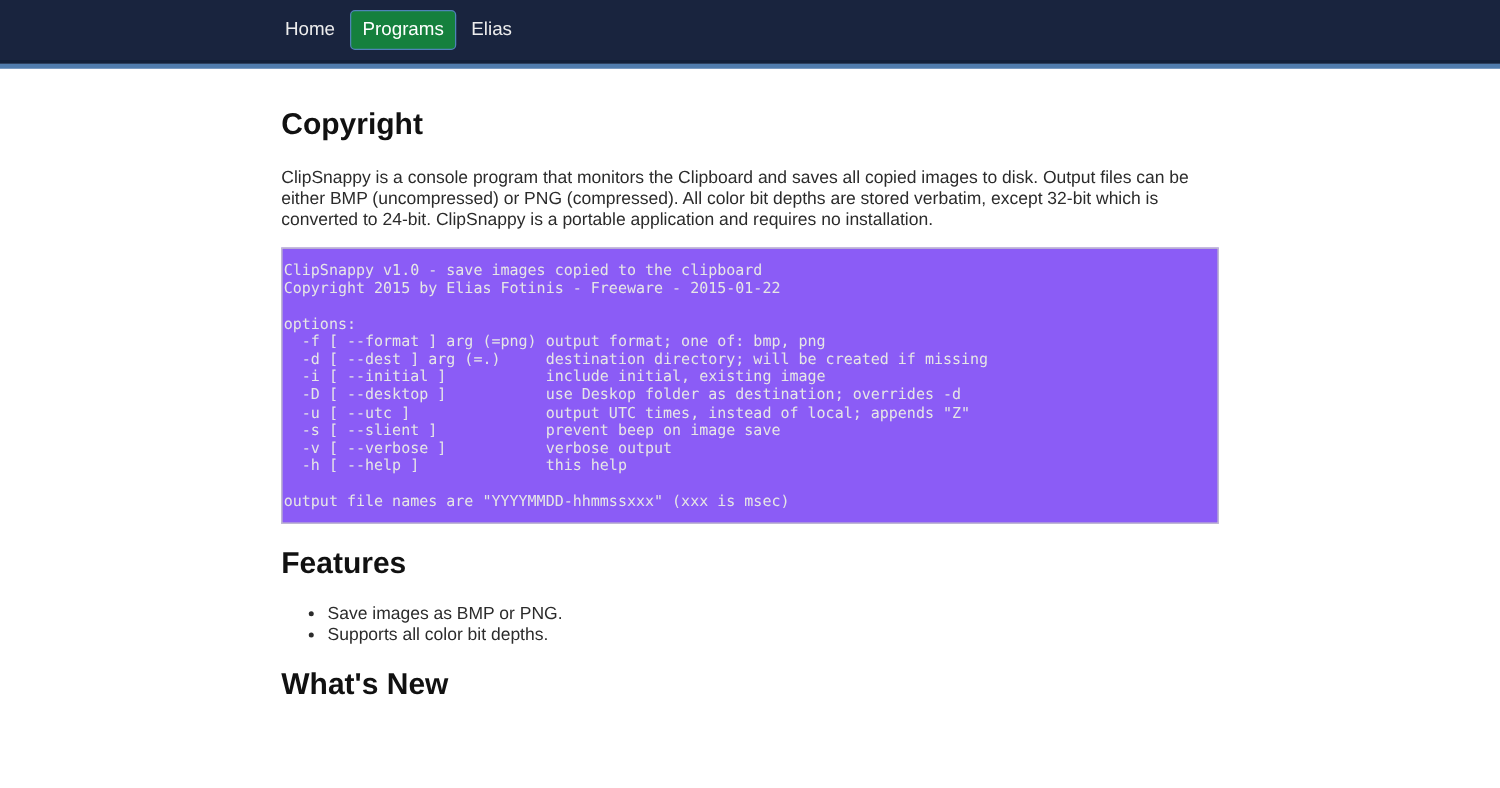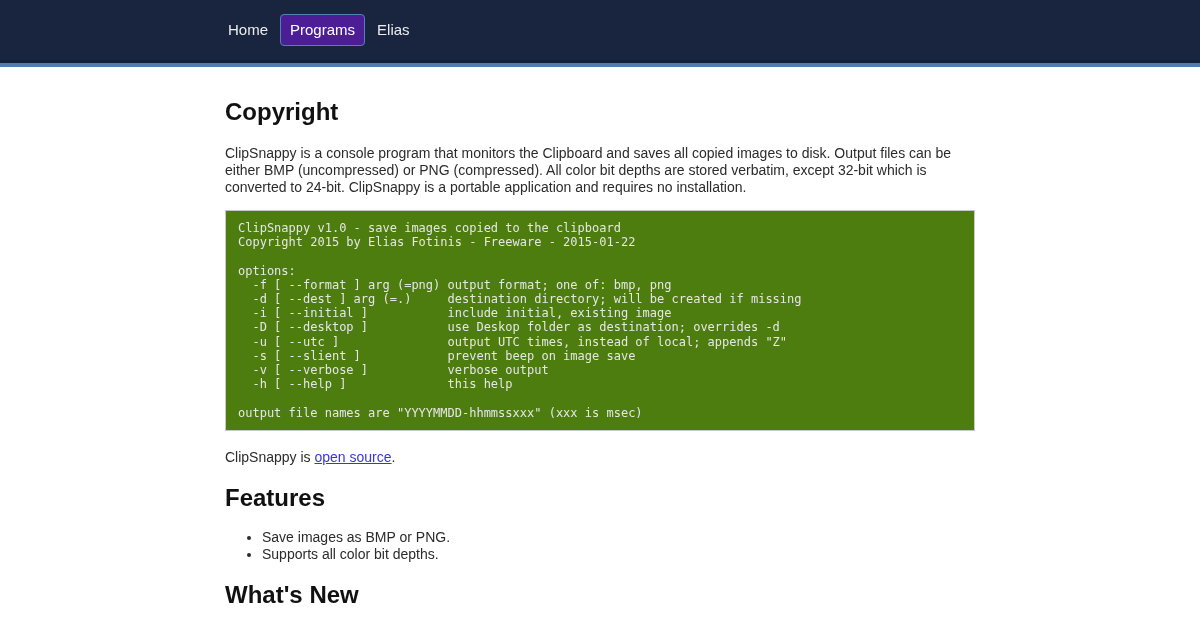--- a/index.html
+++ b/index.html
@@ -7,21 +7,21 @@
     margin: 0;
     padding: 0;
     background: #ffffff;
     font-family: "Liberation Sans", sans-serif;
     color: #2b2b2b;
   }
   body { width: 1200px; height: 630px; overflow: hidden; }
 
   
   .navbar {
-    height: 63px;
+    height: 51px;
     background: #19243E;
     border-bottom: 3px solid #122038;
   }
   .nav-inner {
     width: 750px;
     margin: 0 auto;
     height: 100%;
     display: flex;
     align-items: center;
     padding-left: 0;
@@ -31,21 +31,21 @@
     display: inline-block;
     color: #ededed;
     font-size: 15px;
     line-height: 16px;
     padding: 8px 10px;
     margin: 0 1px;
     text-decoration: none;
     cursor: pointer;
   }
   .nav-link.active {
-    background: #4c1d95;
+    background: #15803d;
     border: 1px solid #4F83B8;
     border-radius: 4px;
     padding: 7px 9px;
     color: #ffffff;
   }
   .accent-strip {
     height: 4px;
     background: #4F7CAC;
   }
 
@@ -61,24 +61,24 @@
     line-height: 24px;
     font-weight: bold;
     color: #111111;
     margin: 33px 0 21px 0;
   }
   p.intro {
     margin: 0;
   }
   pre.console {
     margin: 14px 0 0 0;
-    background: #4d7c0f;
+    background: #8b5cf6;
     color: #e6e6e6;
     border: 1px solid #c8c8c8;
-    padding: 10px 12px;
+    padding: 10px 1px;
     font-family: "DejaVu Sans Mono", monospace;
     font-size: 12px;
     line-height: 14.2px;
     white-space: pre;
     overflow: hidden;
   }
   p.open-source-line {
     margin: 18px 0 0 0;
   }
   a.text-link {
@@ -129,21 +129,20 @@
   -d [ --dest ] arg (=.)     destination directory; will be created if missing
   -i [ --initial ]           include initial, existing image
   -D [ --desktop ]           use Deskop folder as destination; overrides -d
   -u [ --utc ]               output UTC times, instead of local; appends "Z"
   -s [ --slient ]            prevent beep on image save
   -v [ --verbose ]           verbose output
   -h [ --help ]              this help
 
 output file names are "YYYYMMDD-hhmmssxxx" (xxx is msec)</pre>
 
-  <p class="open-source-line"><span>ClipSnappy is </span><a class="text-link">open source</a><span>.</span></p>
 
   <h2 class="section-heading">Features</h2>
 
   <ul class="feature-list">
     <li>Save images as BMP or PNG.</li>
     <li>Supports all color bit depths.</li>
   </ul>
 
   <h2 class="section-heading">What's New</h2>
 

